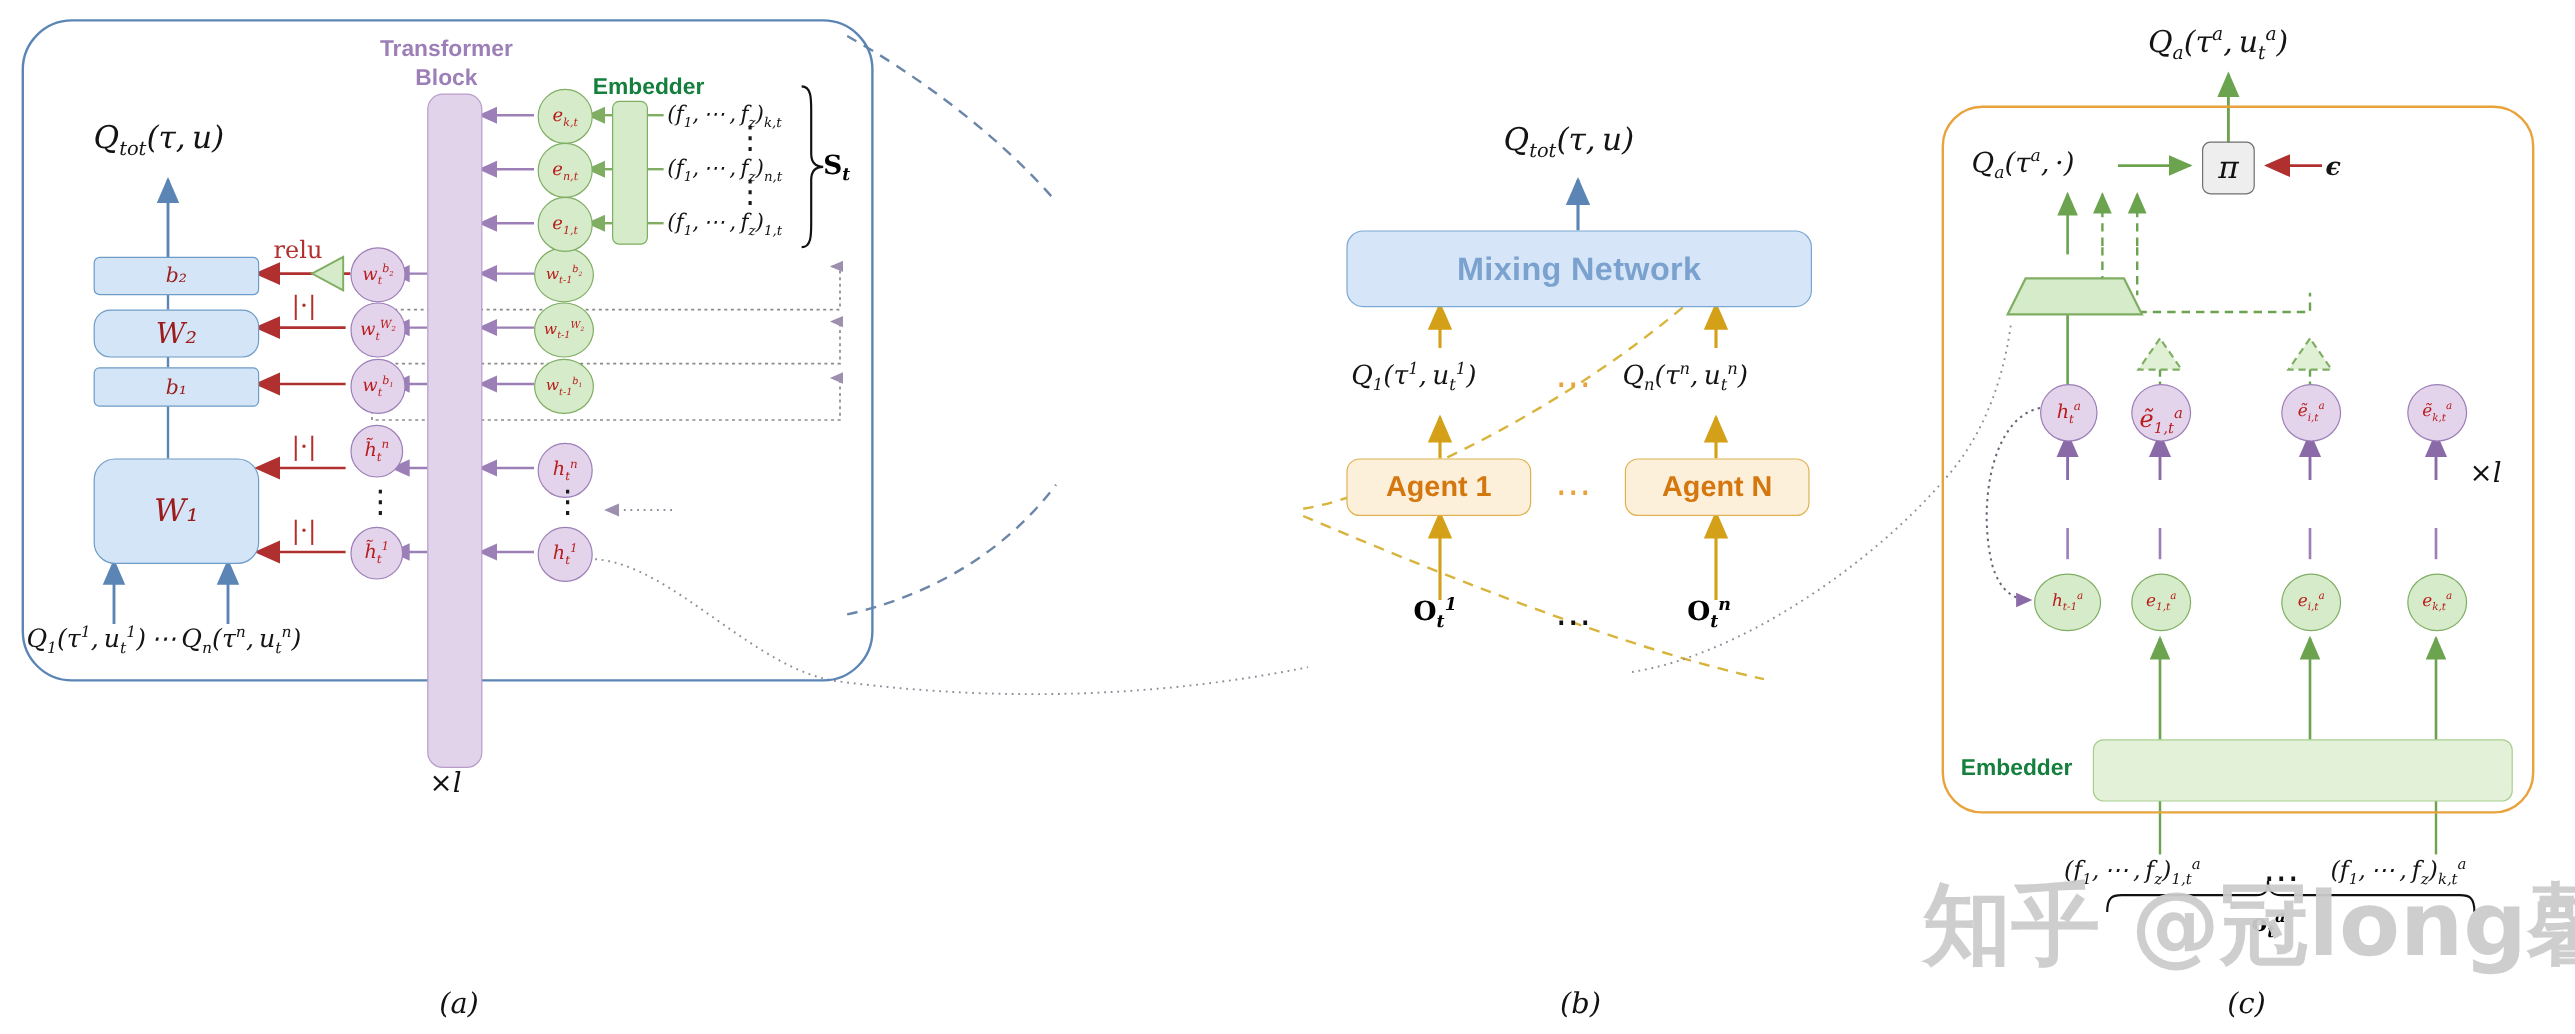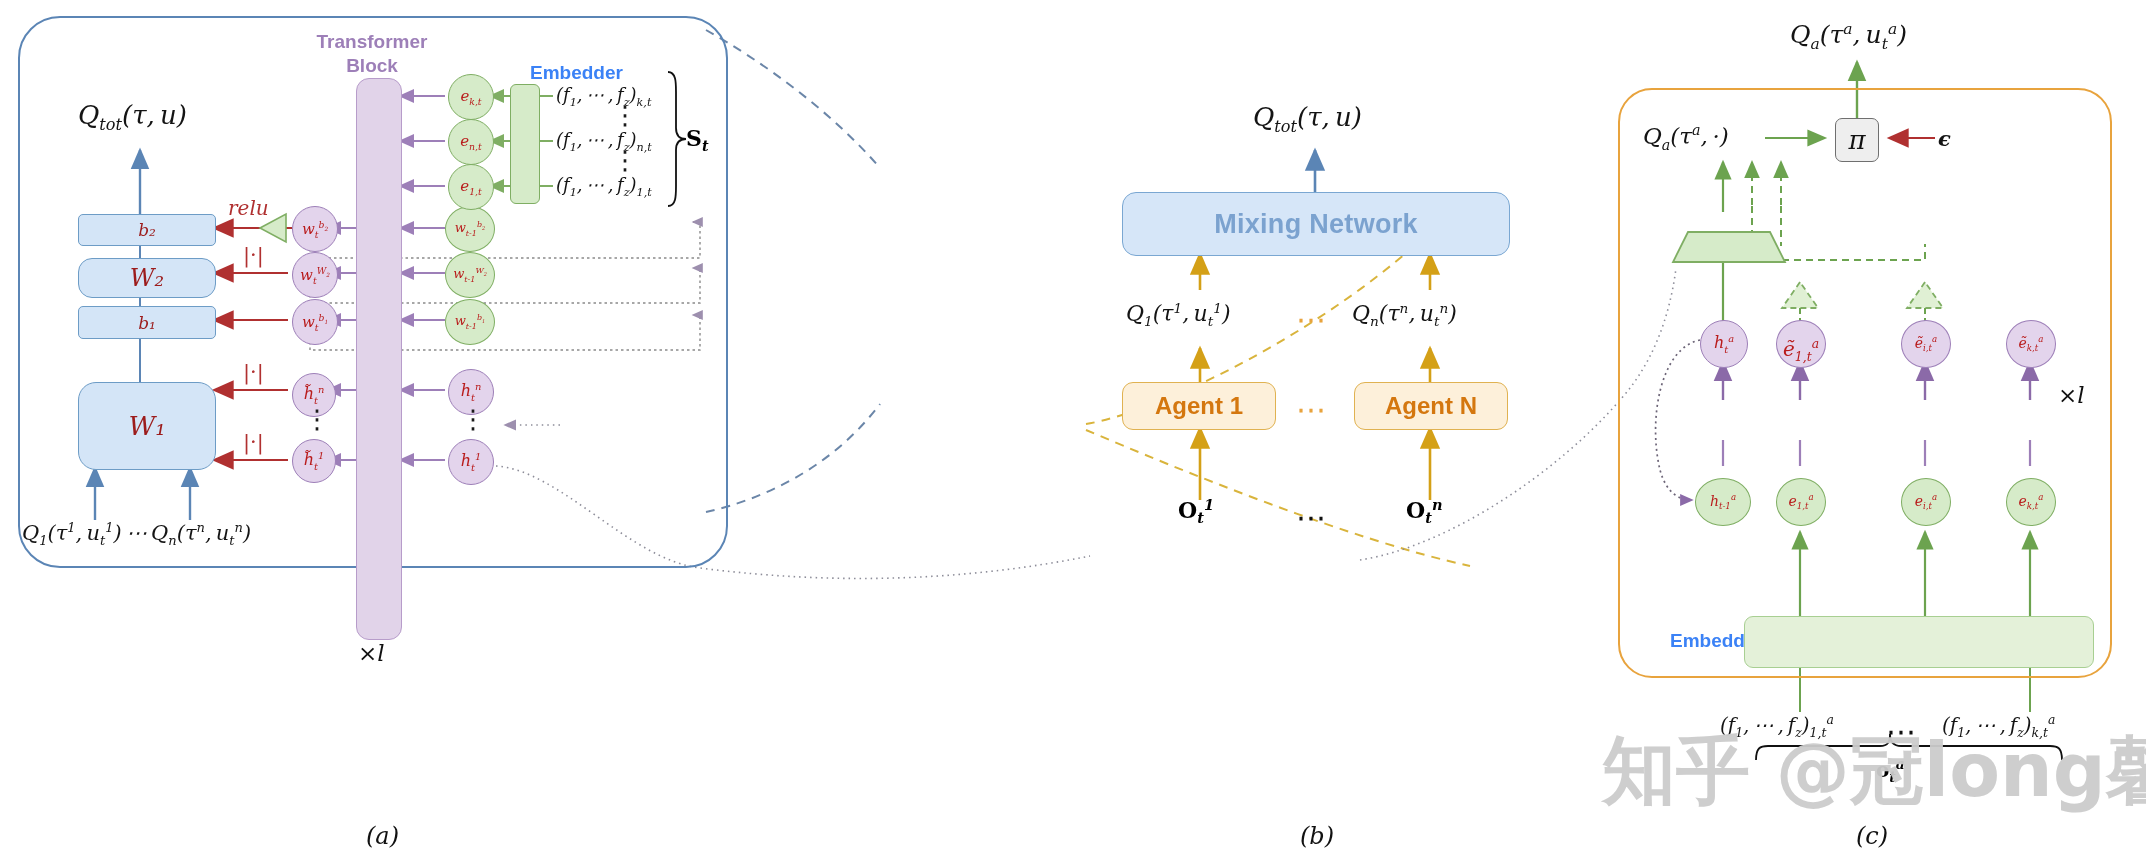--- a/index.html
+++ b/index.html
@@ -35,42 +35,42 @@
   .agentbox{background:#fdf0da;border:1.8px solid #e0b251;border-radius:11px;
             display:flex;align-items:center;justify-content:center;}
   .agentbox span{color:#d4770f;font-weight:bold;font-size:24px;}
 
   .tblock{background:#e1d3e9;border:1.7px solid #b79cca;}
   .tblock.vert{border-radius:13px;}
   .tblock.horiz{border-radius:13px;display:flex;align-items:center;justify-content:center;}
   .tblock.horiz span{color:#a98cc0;font-weight:bold;font-size:22px;}
 
   .t-title{color:#9d7fb8;font-weight:bold;font-size:19px;text-align:center;line-height:1.25;}
-  .emb-title{color:#3b82f6;font-weight:bold;font-size:19px;margin-left:36px;}
+  .emb-title{color:#15803d;font-weight:bold;font-size:19px;}
 
   .embbar{background:#d6ebc9;border:1.6px solid #7fae63;border-radius:6px;}
   .embpanel{background:#e4f1d9;border:1.5px solid #a8cf92;border-radius:9px;}
 
   
   .node{border-radius:50%;display:flex;align-items:center;justify-content:center;}
   .node.purple{background:#e3d4ec;border:1.6px solid #9d7fb8;}
   .node.green{background:#d6ebc9;border:1.6px solid #7fae63;}
   .node .lbl{font-family:"DejaVu Serif", serif;font-style:italic;color:#b91c1c;}
 
   .pibox{background:#eeeeee;border:1.8px solid #6f6f6f;border-radius:7px;
          display:flex;align-items:center;justify-content:center;}
   .pibox span{font-family:"DejaVu Serif", serif;font-style:italic;font-size:26px;color:#111;}
 
   .dots-v{font-family:"DejaVu Serif", serif;font-size:26px;color:#1a1a1a;line-height:.55;text-align:center;}
   .dots-h{font-family:"DejaVu Serif", serif;font-size:30px;color:#111;letter-spacing:3px;}
   .dots-h.orange{color:#e8a33d;}
 
   .panel-cap{font-family:"DejaVu Serif", serif;font-style:italic;font-size:24px;color:#111;}
 
-  .relu{color:#b03030;font-family:"DejaVu Serif", serif;font-style:italic;font-size:20px;}
+  .relu{color:#b03030;font-family:"DejaVu Serif", serif;font-size:20px;}
   .absbar{color:#b03030;font-family:"DejaVu Serif", serif;font-size:21px;}
 
   .watermark{color:#cccccc;font-size:74px;font-weight:bold;white-space:nowrap;
              font-family:"DejaVu Sans", sans-serif;opacity:.95;}
 
   .times-l{font-family:"DejaVu Serif", serif;font-style:italic;font-size:23px;color:#111;}
 </style>
 </head>
 <body>
 
@@ -275,21 +275,21 @@
   </div>
   <div class="abs node purple" style="left:292px;top:252px;width:44px;height:44px;">
     <span class="lbl m" style="font-size:15px;">
       w<sub>t</sub><sup>W<sub>2</sub></sup></span>
   </div>
   <div class="abs node purple" style="left:292px;top:299px;width:44px;height:44px;">
     <span class="lbl m" style="font-size:15px;">
       w<sub>t</sub><sup>b<sub>1</sub></sup></span>
   </div>
 
-  <div class="abs node purple" style="left:292px;top:373px;width:42px;height:42px;align-items:center;">
+  <div class="abs node purple" style="left:292px;top:354px;width:42px;height:42px;align-items:center;">
     <span class="lbl m" style="font-size:16px;">
       h̃<sub>t</sub><sup>n</sup></span>
   </div>
   <div class="abs node purple" style="left:292px;top:439px;width:42px;height:42px;">
     <span class="lbl m" style="font-size:16px;">
       h̃<sub>t</sub><sup>1</sup></span>
   </div>
   <div class="abs dots-v" style="left:304px;top:412px;width:20px;">⋮</div>
 
   <div class="abs node purple" style="left:448px;top:369px;width:44px;height:44px;">

